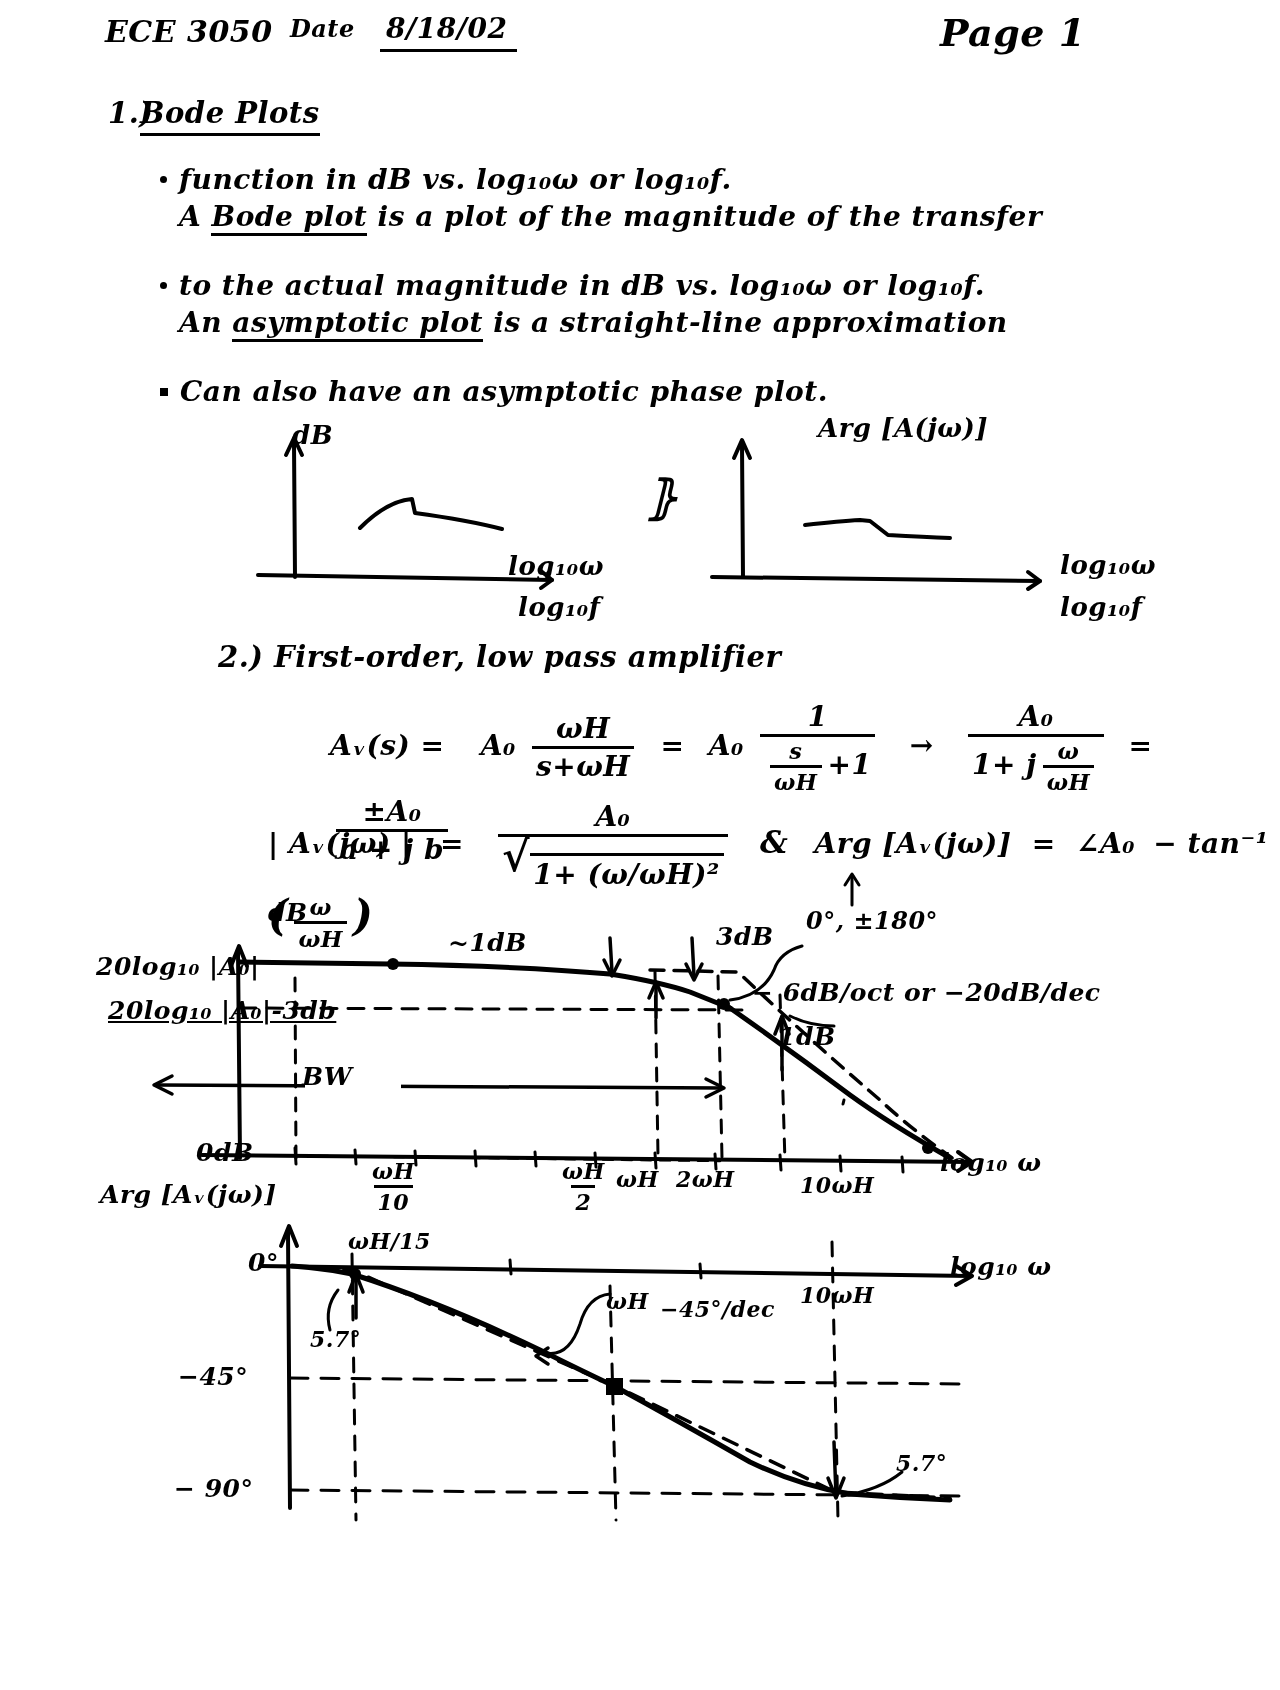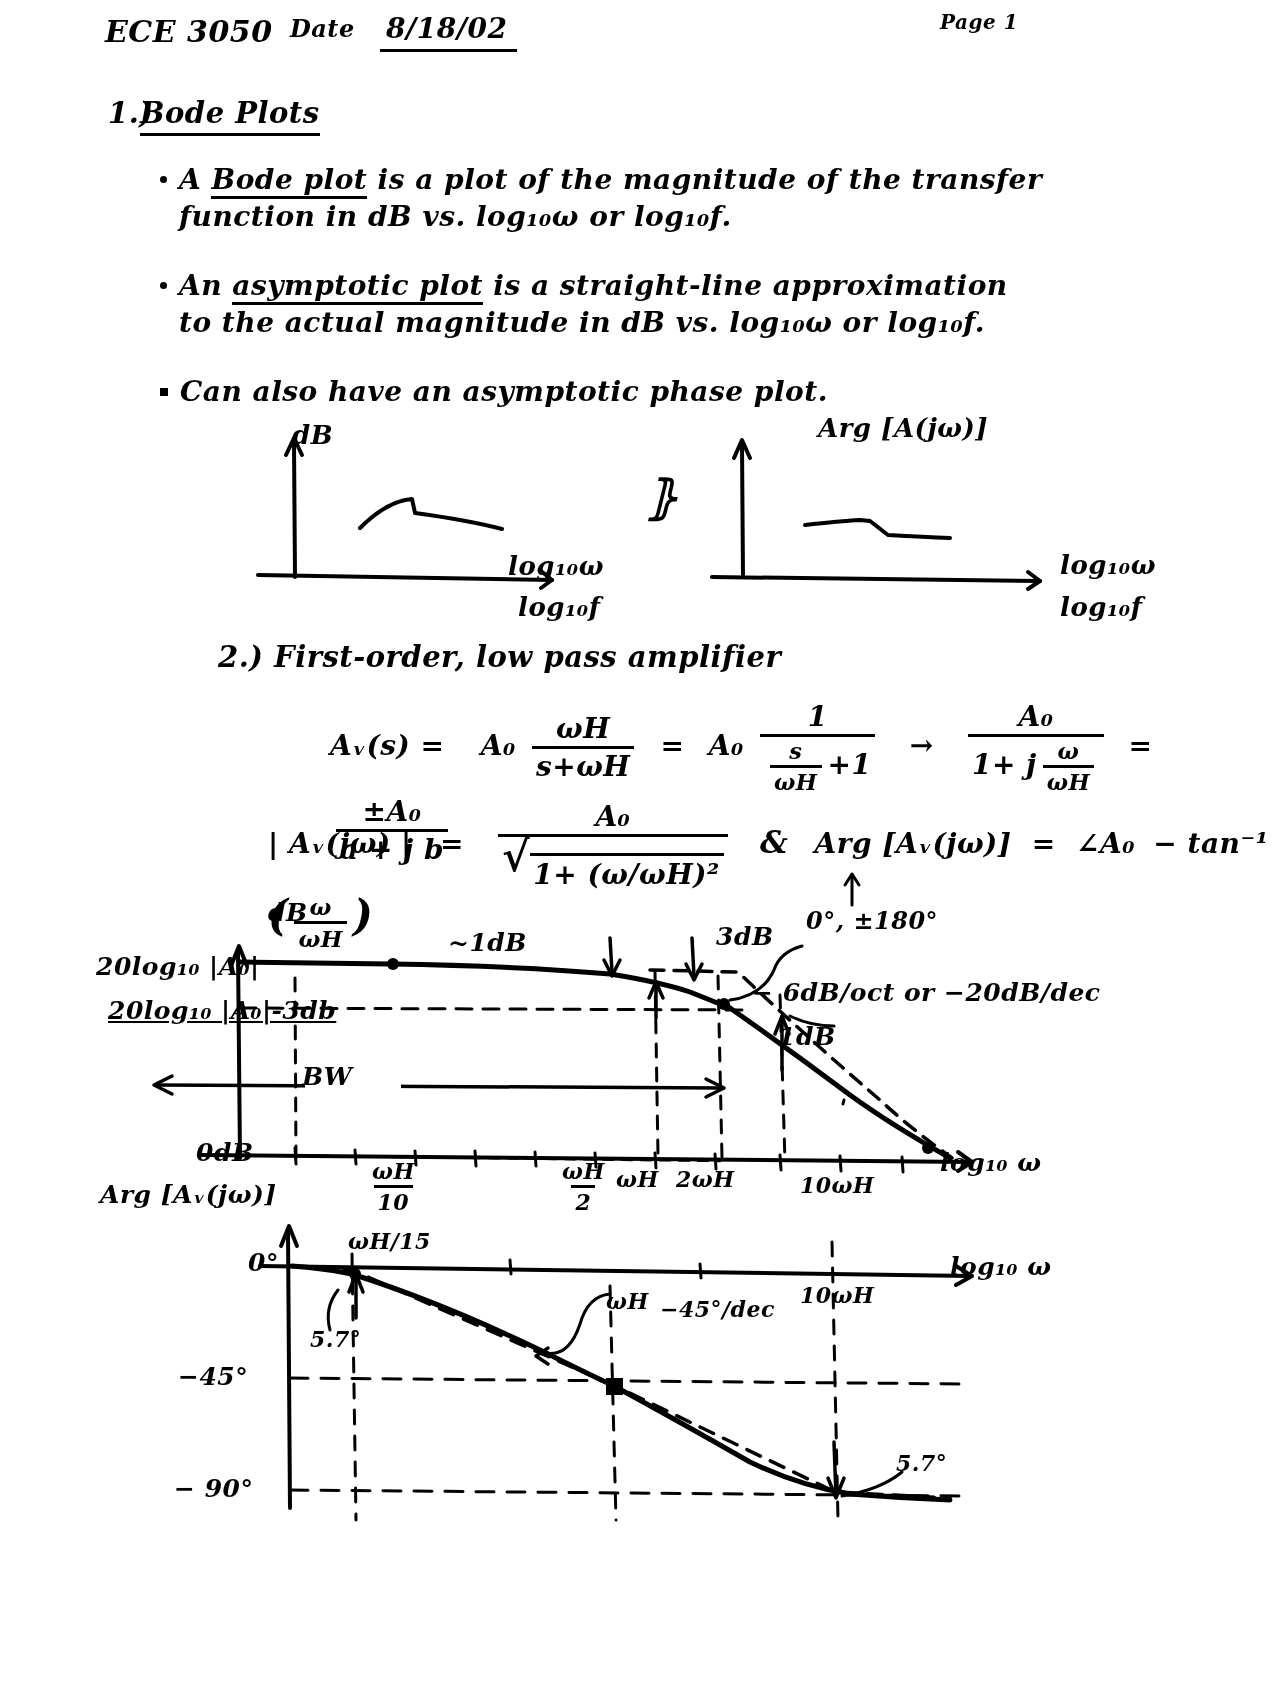--- a/index.html
+++ b/index.html
@@ -13,21 +13,21 @@
   .hand {
     font-family:"DejaVu Serif", serif;
     font-style:italic;
     font-weight:700;
     letter-spacing:0.5px;
   }
   .abs { position:absolute; }
   #course { left:105px; top:14px; font-size:30px; }
   #date-label { left:290px; top:14px; font-size:24px; }
   #date-value { left:380px; top:12px; font-size:28px; border-bottom:3px solid #000; padding:0 10px 4px 6px; }
-  #page-no { left:940px; top:10px; font-size:20px; }
+  #page-no { left:940px; top:10px; font-size:38px; }
 
   
   #sec1-num { left:108px; top:96px; font-size:29px; }
   #sec1-title { left:140px; top:96px; font-size:29px; border-bottom:3px solid #000; padding-bottom:3px; }
 
   .bullet-dot { width:7px; height:7px; border-radius:50%; background:#000; }
   .bullet { font-size:28px; line-height:1.32; }
 
   #b1 { left:160px; top:162px; width:1000px; }
   #b2 { left:160px; top:268px; width:1010px; }
@@ -79,36 +79,36 @@
 <div class="abs hand" id="date-value">8/18/02</div>
 <div class="abs hand" id="page-no">Page 1</div>
 
 <div class="abs hand" id="sec1-num">1.)</div>
 <div class="abs hand" id="sec1-title">Bode Plots</div>
 
 <div class="abs hand bullet" id="b1">
   <div class="bl-row">
     <div class="bullet-dot" style="margin-top:14px"></div>
     <div>
+      <div>function in dB vs. log₁₀ω or log₁₀f.</div>
       <div>
         <span>A </span><span class="u-squig">Bode plot</span><span> is a plot of the magnitude of the transfer</span>
       </div>
-      <div>function in dB vs. log₁₀ω or log₁₀f.</div>
     </div>
   </div>
 </div>
 
 <div class="abs hand bullet" id="b2">
   <div class="bl-row">
     <div class="bullet-dot" style="margin-top:14px"></div>
     <div>
+      <div>to the actual magnitude in dB vs. log₁₀ω or log₁₀f.</div>
       <div>
         <span>An </span><span class="u-squig">asymptotic plot</span><span> is a straight-line approximation</span>
       </div>
-      <div>to the actual magnitude in dB vs. log₁₀ω or log₁₀f.</div>
     </div>
   </div>
 </div>
 
 <div class="abs hand bullet" id="b3">
   <div class="bl-row">
     <div style="width:8px;height:8px;background:#000;margin-top:14px"></div>
     <div>Can also have an asymptotic phase plot.</div>
   </div>
 </div>

